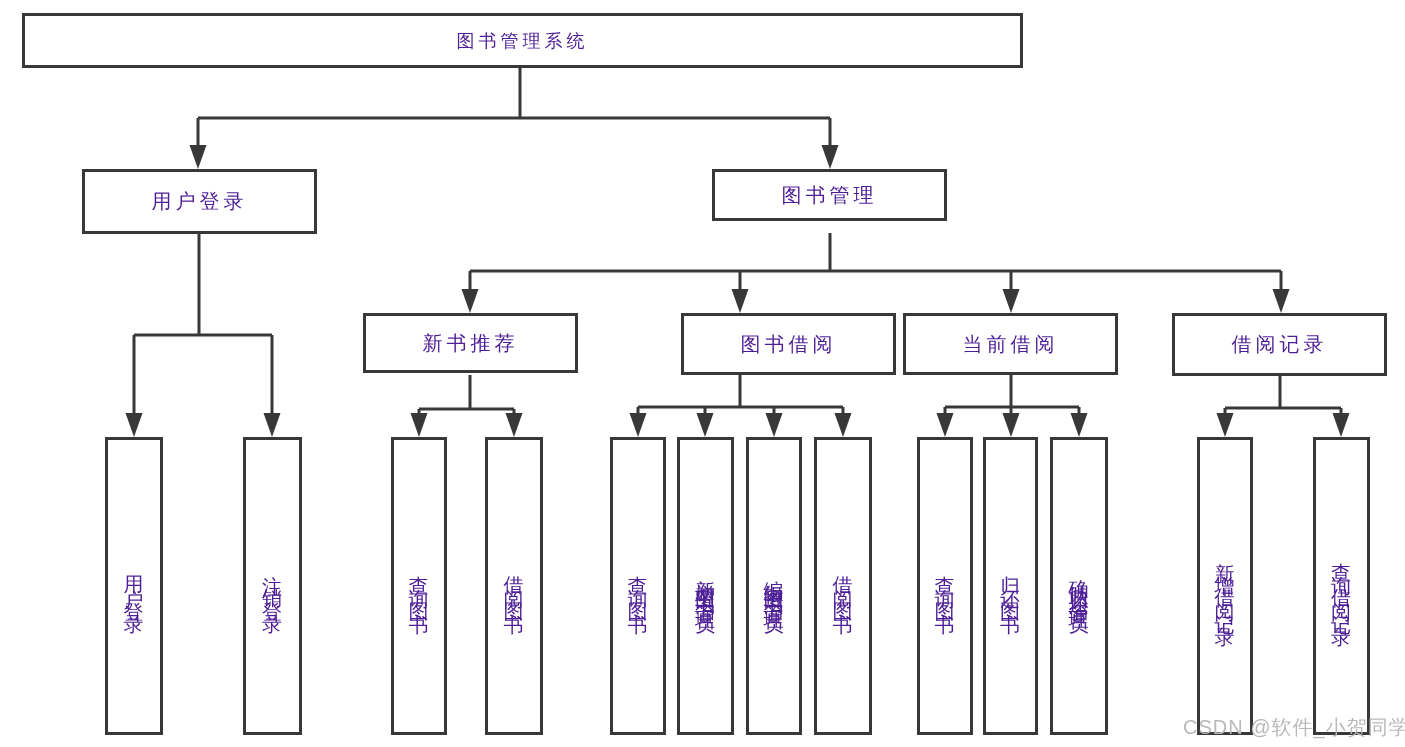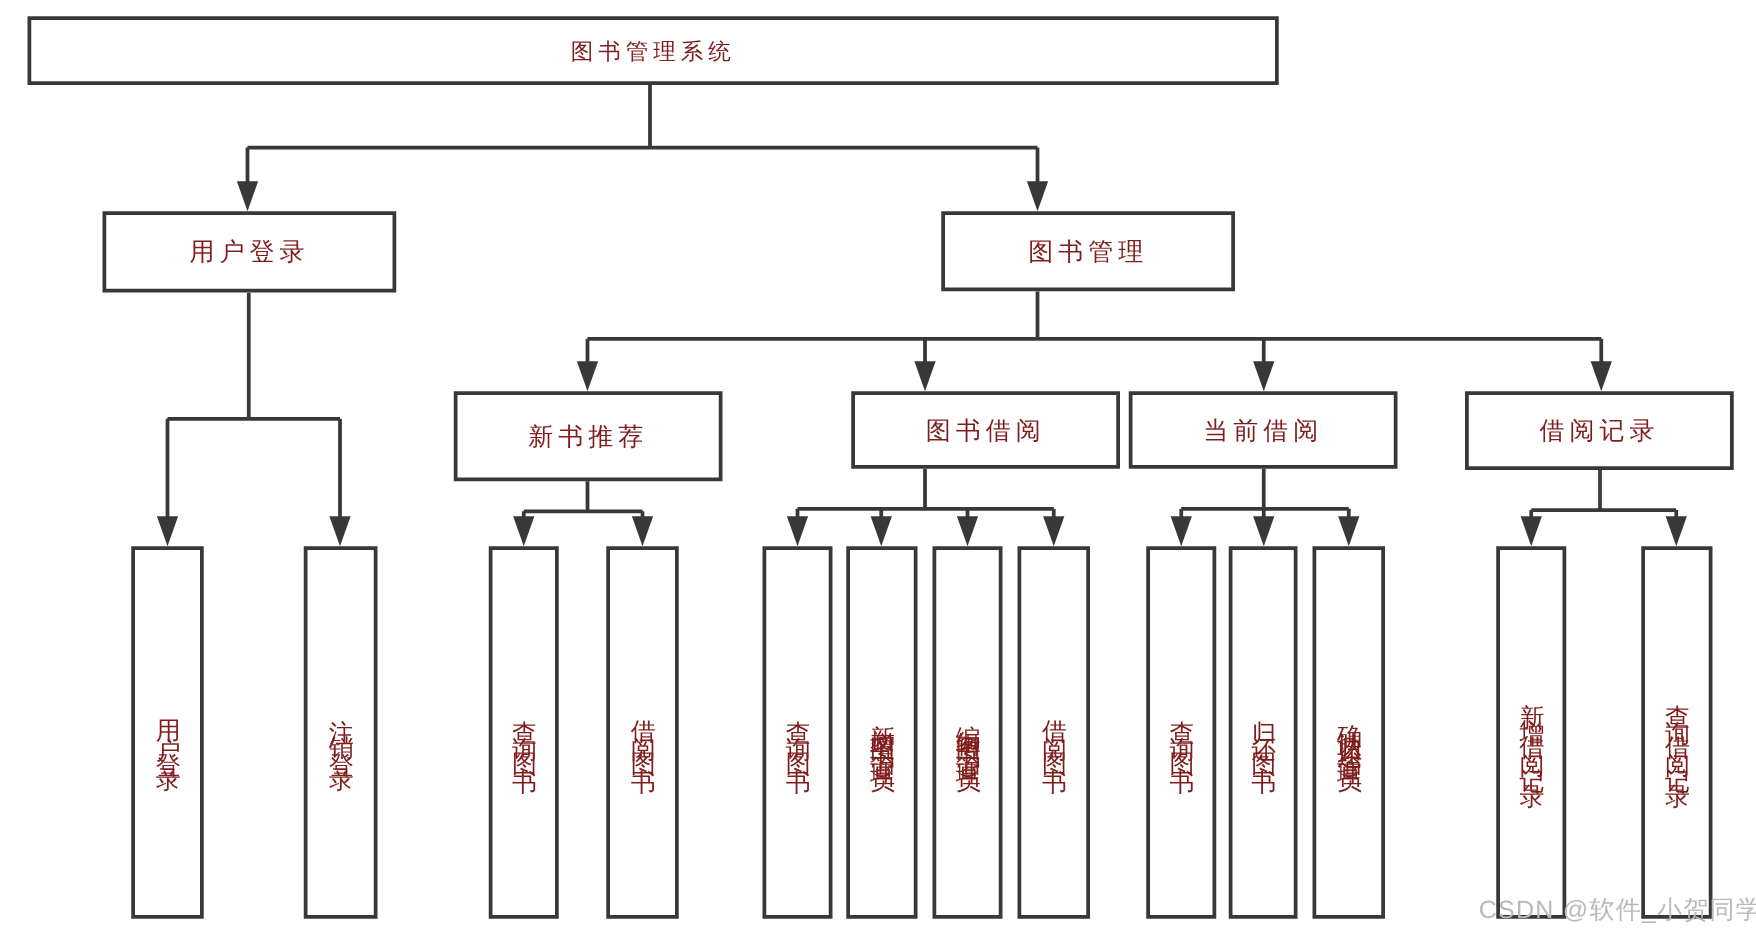--- a/index.html
+++ b/index.html
@@ -9,21 +9,21 @@
     background:#ffffff;
     font-family:"Liberation Sans", sans-serif;
     overflow:hidden;
   }
   #wires{position:absolute;left:0;top:0;z-index:1;}
   .node{
     position:absolute;
     box-sizing:border-box;
     background:#ffffff;
     border:3px solid #383838;
-    color:#7f1d1d;
+    color:#4c1d95;
     display:flex;align-items:center;justify-content:center;
     z-index:2;
     text-align:center;
   }
   .root-label{font-size:18px;letter-spacing:4px;}
   .branch-label{font-size:20px;letter-spacing:4px;}
   .leaf span{
     writing-mode:vertical-rl;
     text-orientation:mixed;
     font-size:20px;
@@ -92,23 +92,23 @@
     <g>
       <path d="M1280 374 V408 M1225 408 H1341 M1225 408 V415 M1341 408 V415"></path>
       <polygon points="1216.5,413 1233.5,413 1225,437" fill="#383838" stroke="none"></polygon>
       <polygon points="1332.5,413 1349.5,413 1341,437" fill="#383838" stroke="none"></polygon>
     </g>
   </svg>
 
   <div class="node root-label" style="left:22px;top:13px;width:1001px;height:55px;">图书管理系统</div>
 
   <div class="node branch-label" style="left:82px;top:169px;width:235px;height:65px;">用户登录</div>
-  <div class="node branch-label" style="left:712px;top:169px;width:235px;height:64px;margin-left:41px;">图书管理</div>
+  <div class="node branch-label" style="left:712px;top:169px;width:235px;height:52px;">图书管理</div>
 
-  <div class="node branch-label" style="left:363px;top:313px;width:215px;height:72px;">新书推荐</div>
+  <div class="node branch-label" style="left:363px;top:313px;width:215px;height:60px;">新书推荐</div>
   <div class="node branch-label" style="left:633px;top:313px;width:215px;height:62px;margin-left:48px;">图书借阅</div>
   <div class="node branch-label" style="left:903px;top:313px;width:215px;height:62px;">当前借阅</div>
   <div class="node branch-label" style="left:1172px;top:313px;width:215px;height:63px;">借阅记录</div>
 
   <div class="node leaf" style="left:105px;top:437px;width:58px;height:298px;">
     <span>用户登录</span>
     </div>
   <div class="node leaf" style="left:243px;top:437px;width:59px;height:298px;">
     <span>注销登录</span>
     </div>

